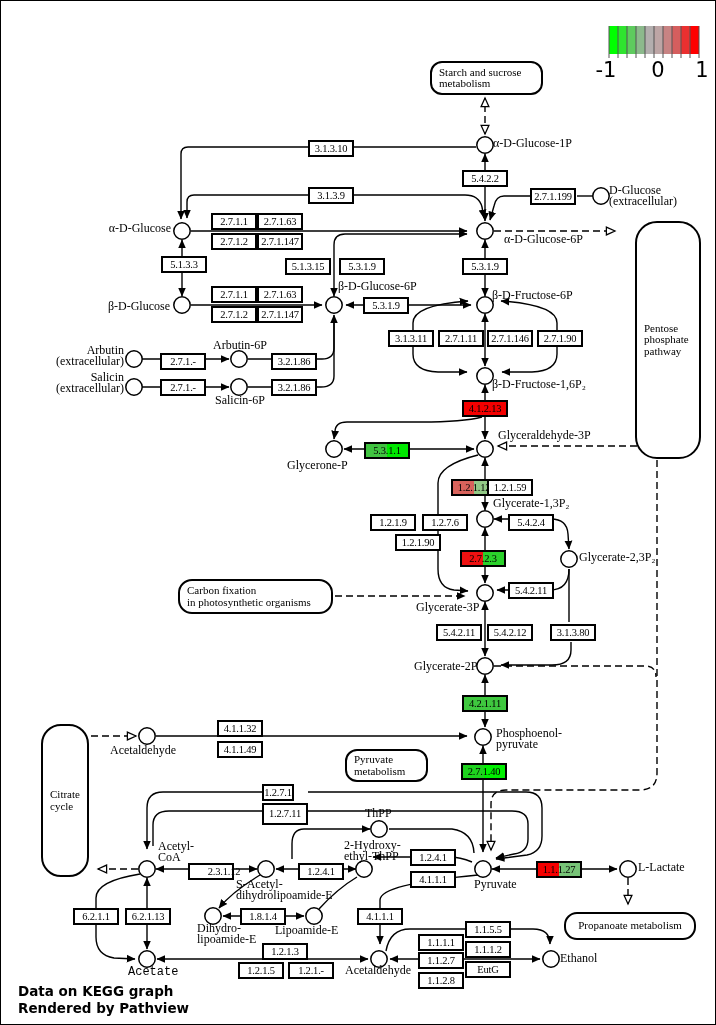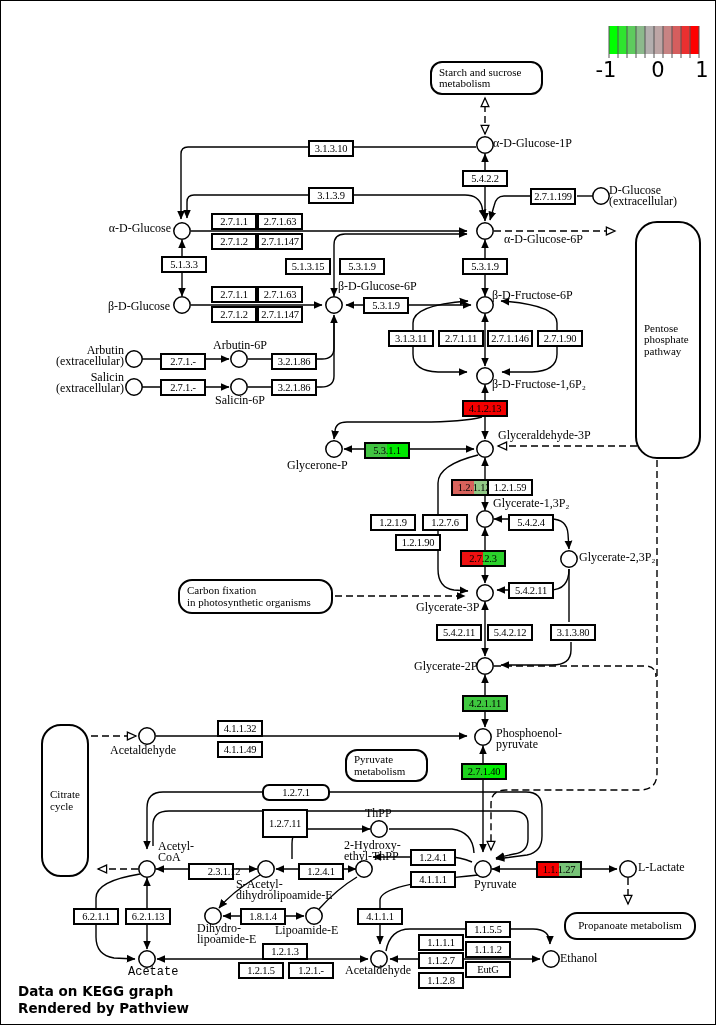--- a/index.html
+++ b/index.html
@@ -238,22 +238,22 @@
       <div class="ebox" style="left: 507px; top: 512.5px; width: 46px; height: 17px;">5.4.2.4</div>
       <div class="ebox" style="left: 459px; top: 548.5px; width: 46px; height: 17px; background: linear-gradient(90deg, rgb(238, 17, 17) 0px, rgb(238, 17, 17) 50%, rgb(43, 209, 43) 50%, rgb(43, 209, 43) 100%);">2.7.2.3</div>
       <div class="ebox" style="left: 507px; top: 580.5px; width: 46px; height: 17px;">5.4.2.11</div>
       <div class="ebox" style="left: 435px; top: 622.5px; width: 46px; height: 17px;">5.4.2.11</div>
       <div class="ebox" style="left: 486px; top: 622.5px; width: 46px; height: 17px;">5.4.2.12</div>
       <div class="ebox" style="left: 549px; top: 622.5px; width: 46px; height: 17px;">3.1.3.80</div>
       <div class="ebox" style="left: 461px; top: 693.5px; width: 46px; height: 17px; background: linear-gradient(90deg, rgb(63, 200, 63) 0px, rgb(63, 200, 63) 50%, rgb(63, 200, 63) 50%, rgb(63, 200, 63) 100%);">4.2.1.11</div>
       <div class="ebox" style="left: 460px; top: 761.5px; width: 46px; height: 17px; background: linear-gradient(90deg, rgb(30, 211, 30) 0px, rgb(30, 211, 30) 50%, rgb(0, 239, 0) 50%, rgb(0, 239, 0) 100%);">2.7.1.40</div>
       <div class="ebox" style="left: 216px; top: 718.5px; width: 46px; height: 17px;">4.1.1.32</div>
       <div class="ebox" style="left: 216px; top: 739.5px; width: 46px; height: 17px;">4.1.1.49</div>
-      <div class="ebox" style="left: 261px; top: 782.5px; width: 68px; height: 17px; border-radius: 7px;">1.2.7.1</div>
-      <div class="ebox" style="left: 261px; top: 801.5px; width: 46px; height: 29px; margin-top: 6px;">1.2.7.11</div>
+      <div class="ebox" style="left: 261px; top: 782.5px; width: 32px; height: 17px;">1.2.7.1</div>
+      <div class="ebox" style="left: 261px; top: 801.5px; width: 46px; height: 22px;">1.2.7.11</div>
       <div class="ebox" style="left: 187px; top: 861.5px; width: 46px; height: 17px; padding-left: 26px;">2.3.1.12</div>
       <div class="ebox" style="left: 297px; top: 861.5px; width: 46px; height: 17px;">1.2.4.1</div>
       <div class="ebox" style="left: 409px; top: 847.5px; width: 46px; height: 17px;">1.2.4.1</div>
       <div class="ebox" style="left: 409px; top: 869.5px; width: 46px; height: 17px;">4.1.1.1</div>
       <div class="ebox" style="left: 535px; top: 859.5px; width: 46px; height: 17px; background: linear-gradient(90deg, rgb(244, 0, 0) 0px, rgb(244, 0, 0) 50%, rgb(119, 195, 119) 50%, rgb(119, 195, 119) 100%);">1.1.1.27</div>
       <div class="ebox" style="left: 72px; top: 906.5px; width: 46px; height: 17px;">6.2.1.1</div>
       <div class="ebox" style="left: 124px; top: 906.5px; width: 46px; height: 17px;">6.2.1.13</div>
       <div class="ebox" style="left: 239px; top: 906.5px; width: 46px; height: 17px;">1.8.1.4</div>
       <div class="ebox" style="left: 356px; top: 906.5px; width: 46px; height: 17px;">4.1.1.1</div>
       <div class="ebox" style="left: 261px; top: 941.5px; width: 46px; height: 17px;">1.2.1.3</div>

